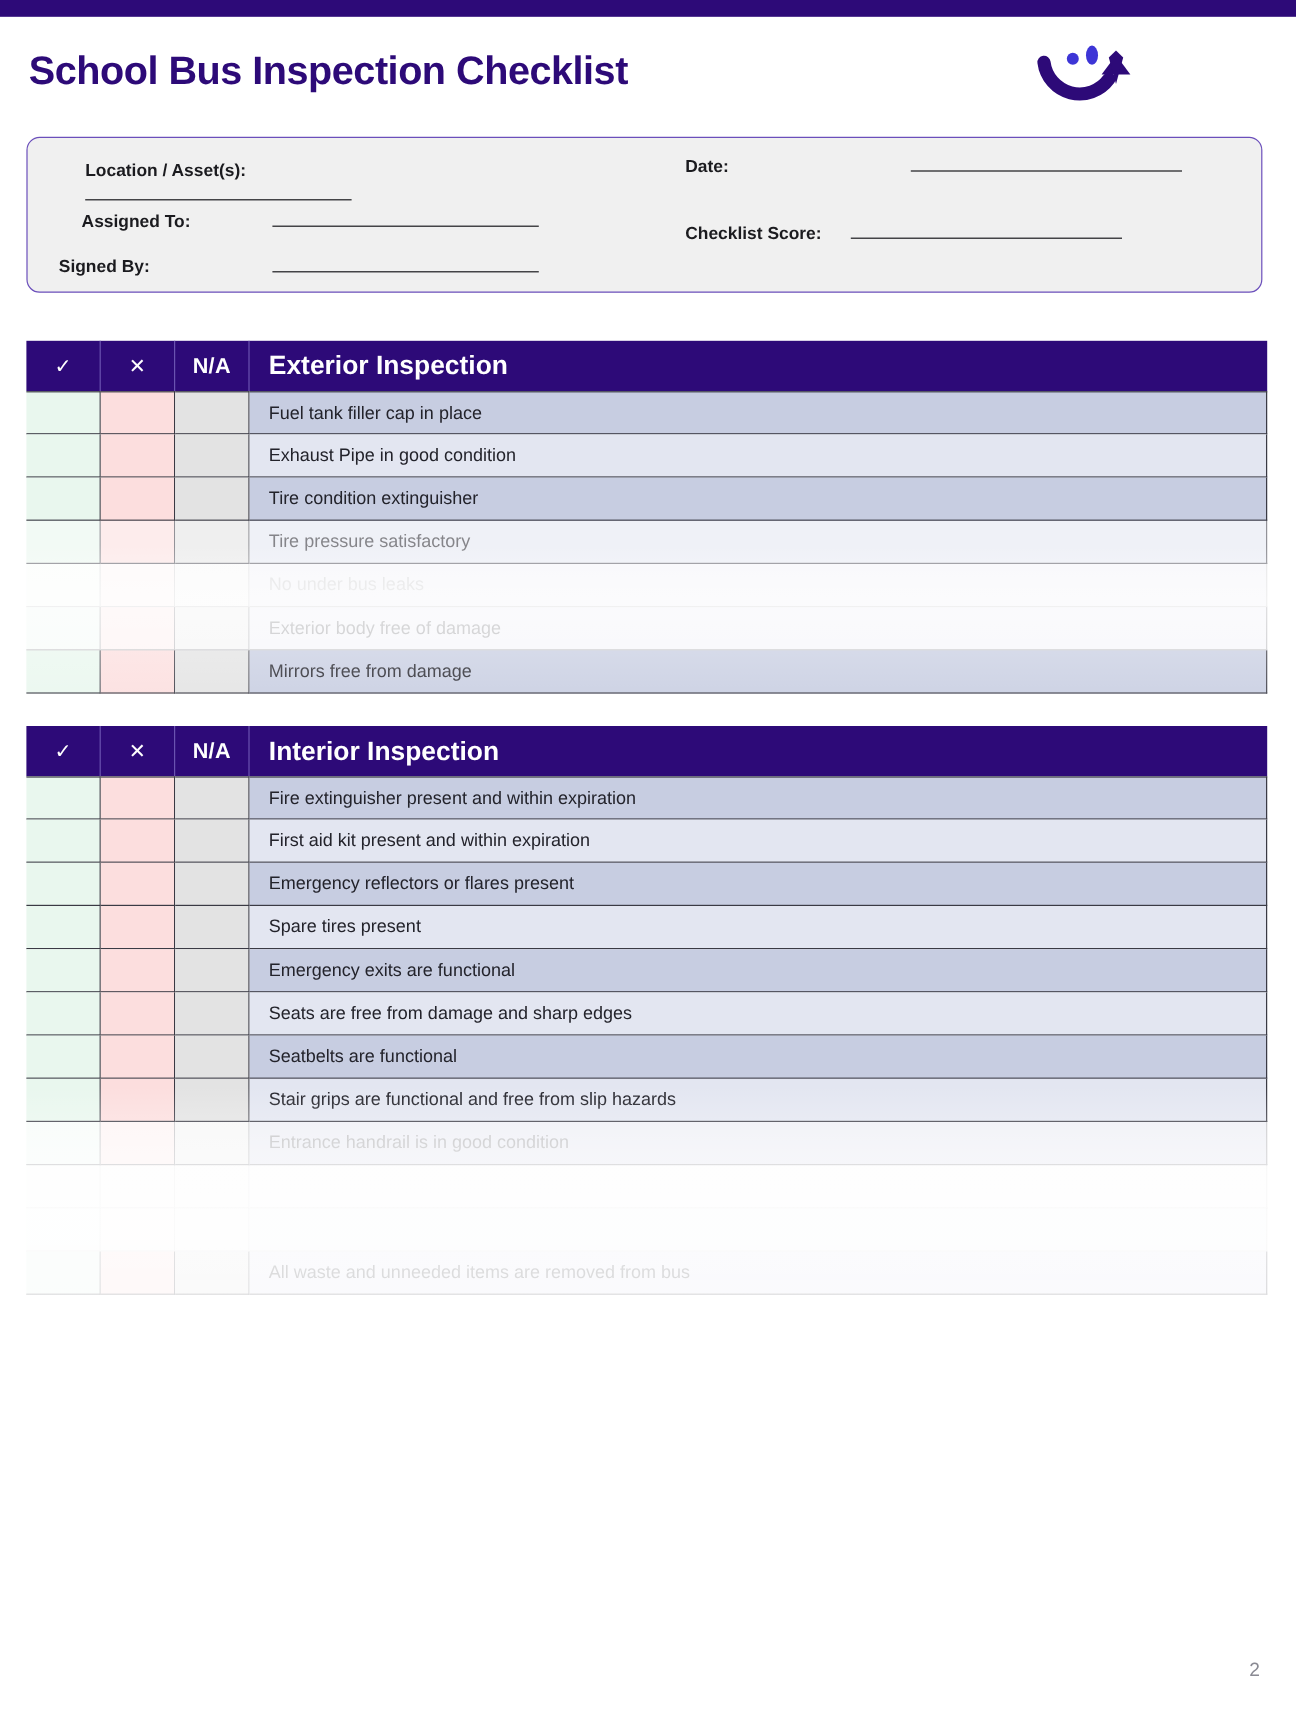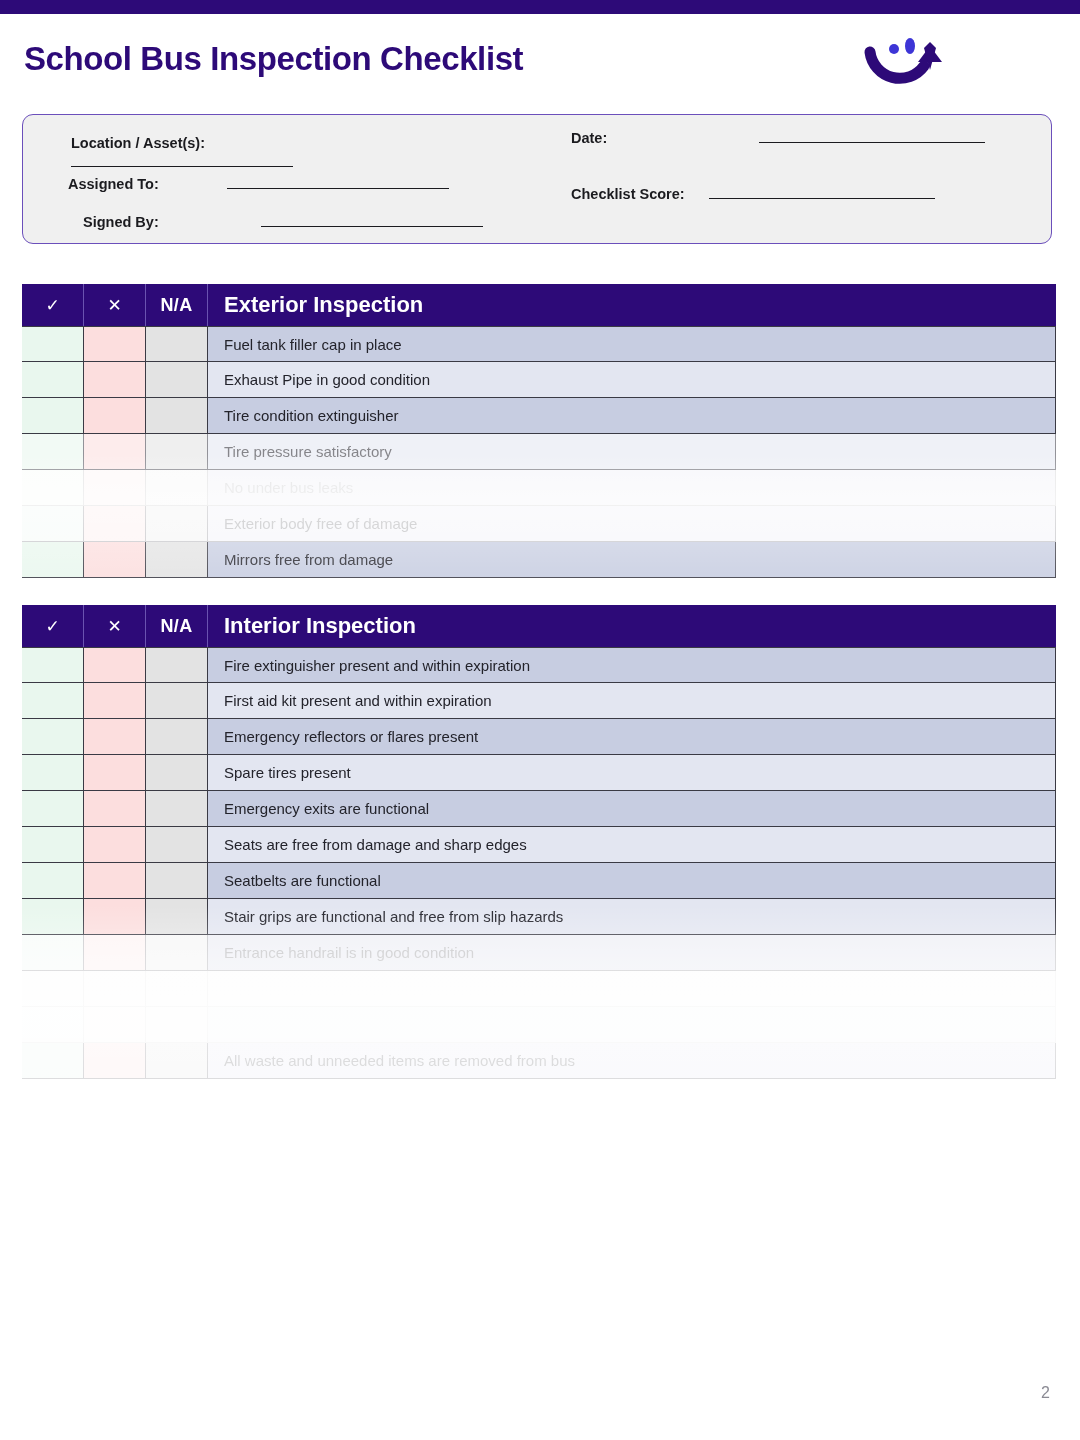--- a/index.html
+++ b/index.html
@@ -73,21 +73,21 @@
     font-weight: bold;
     color: #1b1b1f;
   }
   .meta-line {
     display: inline-block;
     border-bottom: 1.6px solid #1b1b1f;
     height: 15px;
   }
   .mf-location { left: 26px;  top: 20px; flex-direction: column; }
   .mf-assigned { left: 26px;  top: 58px; margin-left: 19px; }
-  .mf-signed   { left: 26px;  top: 96px; margin-left: 34px; }
+  .mf-signed   { left: 26px;  top: 96px; }
   .mf-date     { left: 548px; top: 12px; }
   .mf-score    { left: 548px; top: 58px; margin-top: 10px; }
 
   .mf-location .meta-line { width: 222px; margin-left: 22px; }
   .mf-assigned .meta-line { width: 222px; margin-left: 68px; }
   .mf-signed   .meta-line { width: 222px; margin-left: 102px; }
   .mf-date     .meta-line { width: 226px; margin-left: 152px; }
   .mf-score    .meta-line { width: 226px; margin-left: 24px; }
 
   

